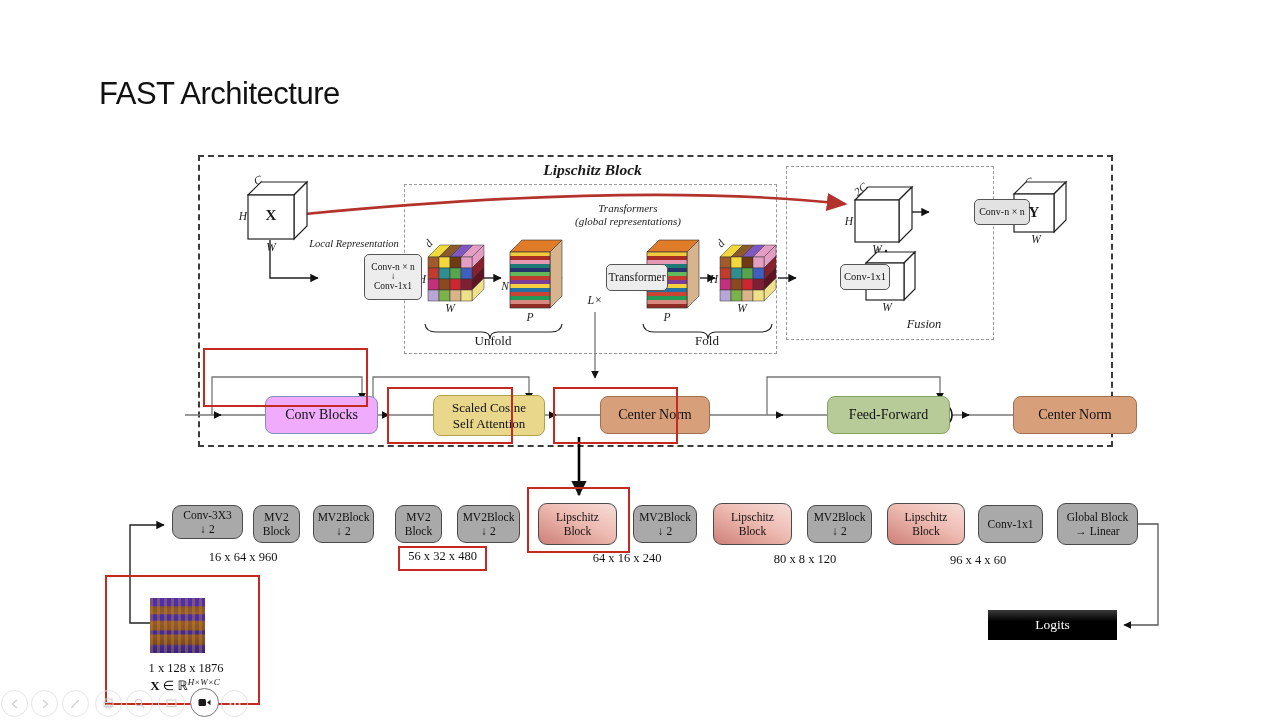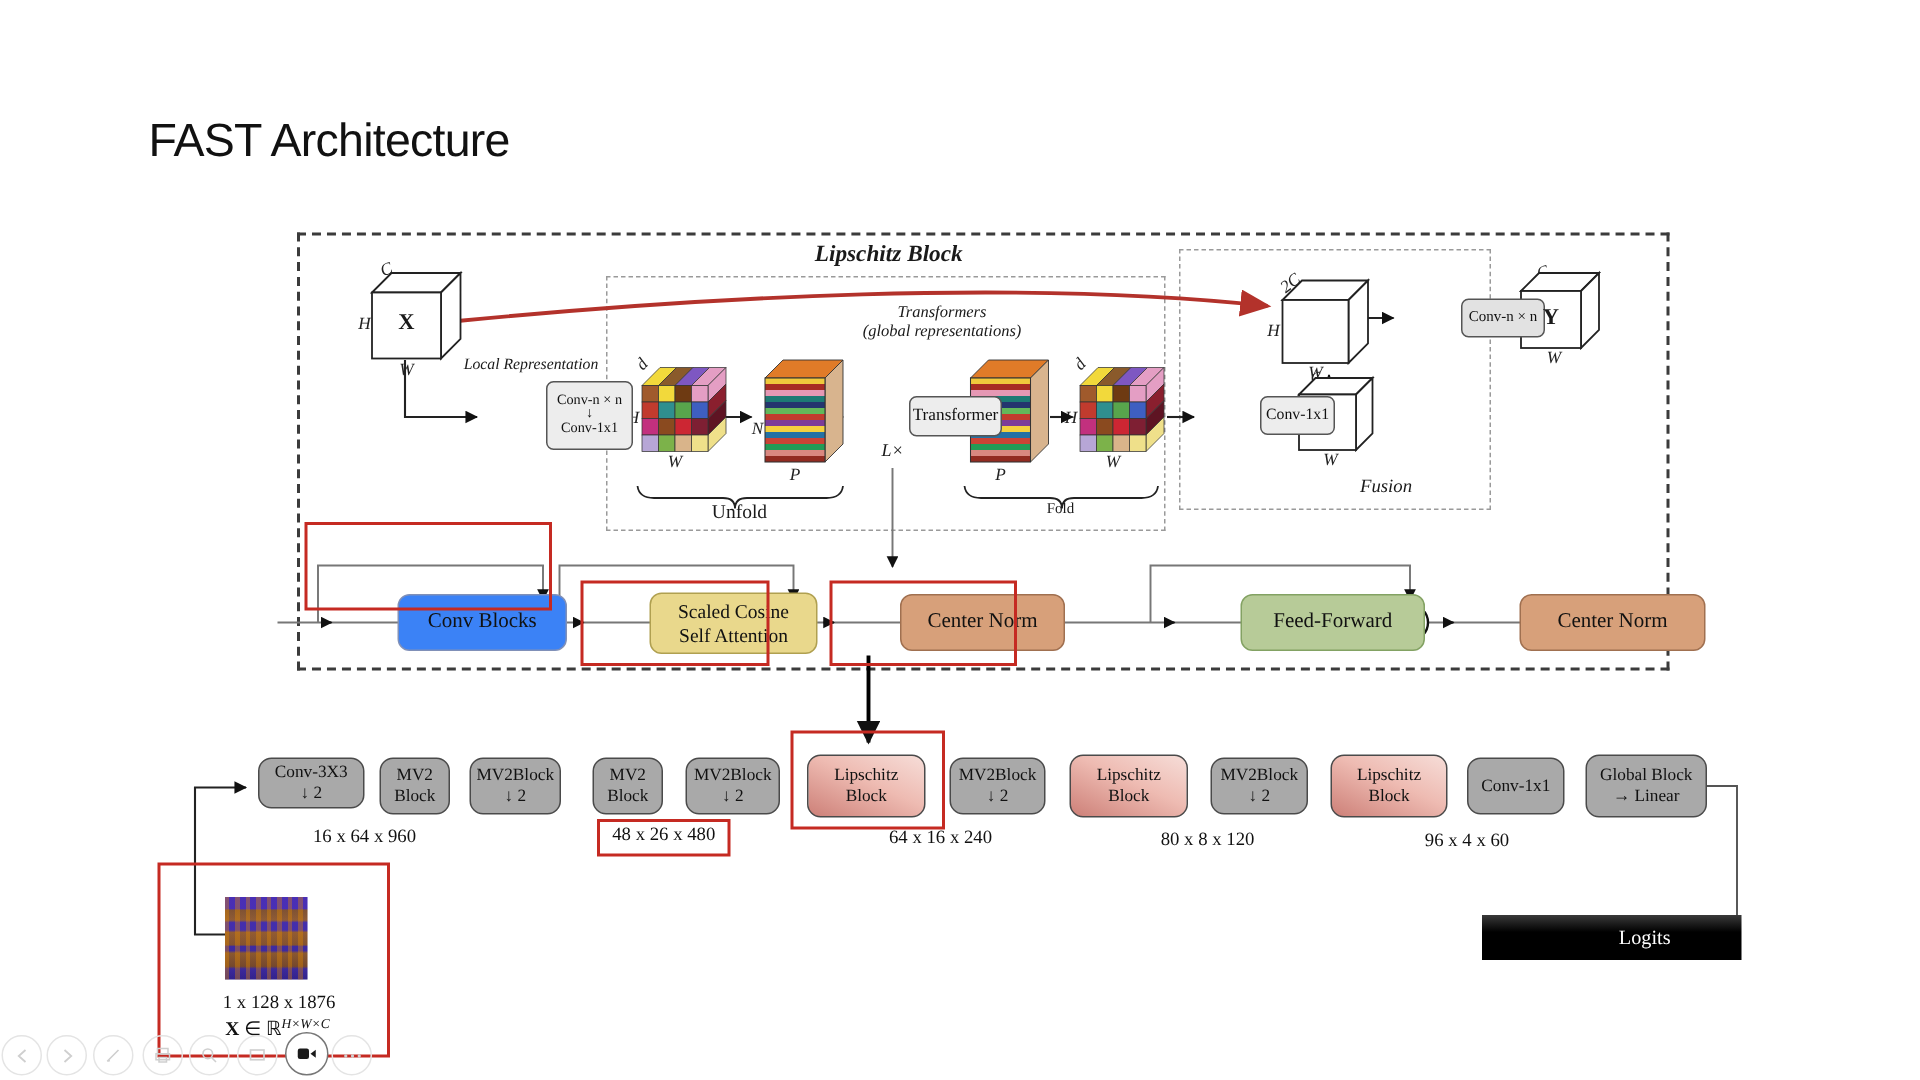--- a/index.html
+++ b/index.html
@@ -197,21 +197,21 @@
   </div>
   <div class="lbl it" style="left:581px;top:294px;width:28px;font-size:12px;z-index:20;">L×</div>
   <div class="box topbox" style="left:800px;top:264px;width:50px;height:26px;font-size:10.5px;">
     <span>Conv-1x1</span>
   </div>
   <div class="box topbox" style="left:934px;top:199px;width:56px;height:26px;font-size:10px;background:#e2e2e2;">
     <span>Conv-n × n</span>
   </div>
 
   <div class="lbl" style="left:453px;top:334px;width:80px;font-size:13px;z-index:20;">Unfold</div>
-  <div class="lbl" style="left:667px;top:334px;width:80px;font-size:10px;z-index:20;">Fold</div>
+  <div class="lbl" style="left:667px;top:334px;width:80px;font-size:13px;z-index:20;">Fold</div>
   <div class="lbl it" style="left:893px;top:317px;width:62px;font-size:12.5px;z-index:20;">Fusion</div>
 
   <div class="cl" style="left:247px;top:175px;transform:rotate(-22deg);">C</div>
   <div class="cl" style="left:232px;top:211px;">H</div>
   <div class="cl" style="left:260px;top:242px;">W</div>
   <div class="lbl bold" style="left:248px;top:207px;width:46px;font-size:15px;z-index:20;">X</div>
 
   <div class="cl" style="left:418px;top:238px;transform:rotate(-48deg);">d</div>
   <div class="cl" style="left:411px;top:274px;">H</div>
   <div class="cl" style="left:439px;top:303px;">W</div>
@@ -230,21 +230,21 @@
 
   <div class="cl" style="left:850px;top:184px;transform:rotate(-38deg);">2C</div>
   <div class="cl" style="left:838px;top:216px;">H</div>
   <div class="cl" style="left:866px;top:244px;">W</div>
 
   <div class="cl" style="left:1018px;top:177px;transform:rotate(-22deg);">C</div>
   <div class="cl" style="left:999px;top:210px;">H</div>
   <div class="cl" style="left:1025px;top:234px;">W</div>
   <div class="lbl bold" style="left:1014px;top:204px;width:40px;font-size:15px;z-index:20;">Y</div>
 
-  <div class="box flowbox" style="left:225px;top:396px;width:113px;height:38px;background:#3b82f6;border-color:#8090b8;">
+  <div class="box flowbox" style="left:225px;top:396px;width:113px;height:38px;background:#f0abfc;border-color:#8090b8;">
     <span>Conv Blocks</span>
   </div>
   <div class="box" style="left:393px;top:395px;width:112px;height:41px;background:#e9d88c;border-color:#b0a050;font-size:13px;">
     <span>Scaled Cosine</span>
     <span>Self Attention</span>
   </div>
   <div class="box flowbox" style="left:560px;top:396px;width:110px;height:38px;background:#d7a07a;border-color:#a07050;">
     <span>Center Norm</span>
   </div>
   <div class="box flowbox" style="left:787px;top:396px;width:123px;height:38px;background:#b7cb98;border-color:#83a263;">
@@ -296,26 +296,26 @@
     </div>
   <div class="pb gray" style="left:978px;top:505px;width:65px;height:38px;">
     <span>Conv-1x1</span>
     </div>
   <div class="pb gray" style="left:1057px;top:503px;width:81px;height:42px;">
     <span>Global Block</span>
       <span>→ Linear</span>
     </div>
 
   <div class="dims" style="left:193px;top:550px;width:100px;">16 x 64 x 960</div>
-  <div class="dims" style="left:398px;top:549px;width:89px;">48 x 26 x 480</div>
+  <div class="dims" style="left:398px;top:549px;width:89px;">56 x 32 x 480</div>
   <div class="dims" style="left:577px;top:551px;width:100px;">64 x 16 x 240</div>
   <div class="dims" style="left:755px;top:552px;width:100px;">80 x 8 x 120</div>
   <div class="dims" style="left:928px;top:553px;width:100px;">96 x 4 x 60</div>
 
-  <div id="logits" style="left:988px;top:610px;width:129px;height:30px;padding-left:44px;">
+  <div id="logits" style="left:988px;top:610px;width:129px;height:30px;">
     <span>Logits</span>
   </div>
 
   <div id="spectro" style="left:150px;top:598px;width:55px;height:55px;"></div>
   <div class="dims" style="left:126px;top:661px;width:120px;">1 x 128 x 1876</div>
   <div class="dims" style="left:110px;top:677px;width:150px;font-size:13px;">
     <span class="bold">X</span>
     <span>∈</span>
     <span>ℝ</span><span class="sup">H×W×C</span>
   </div>

